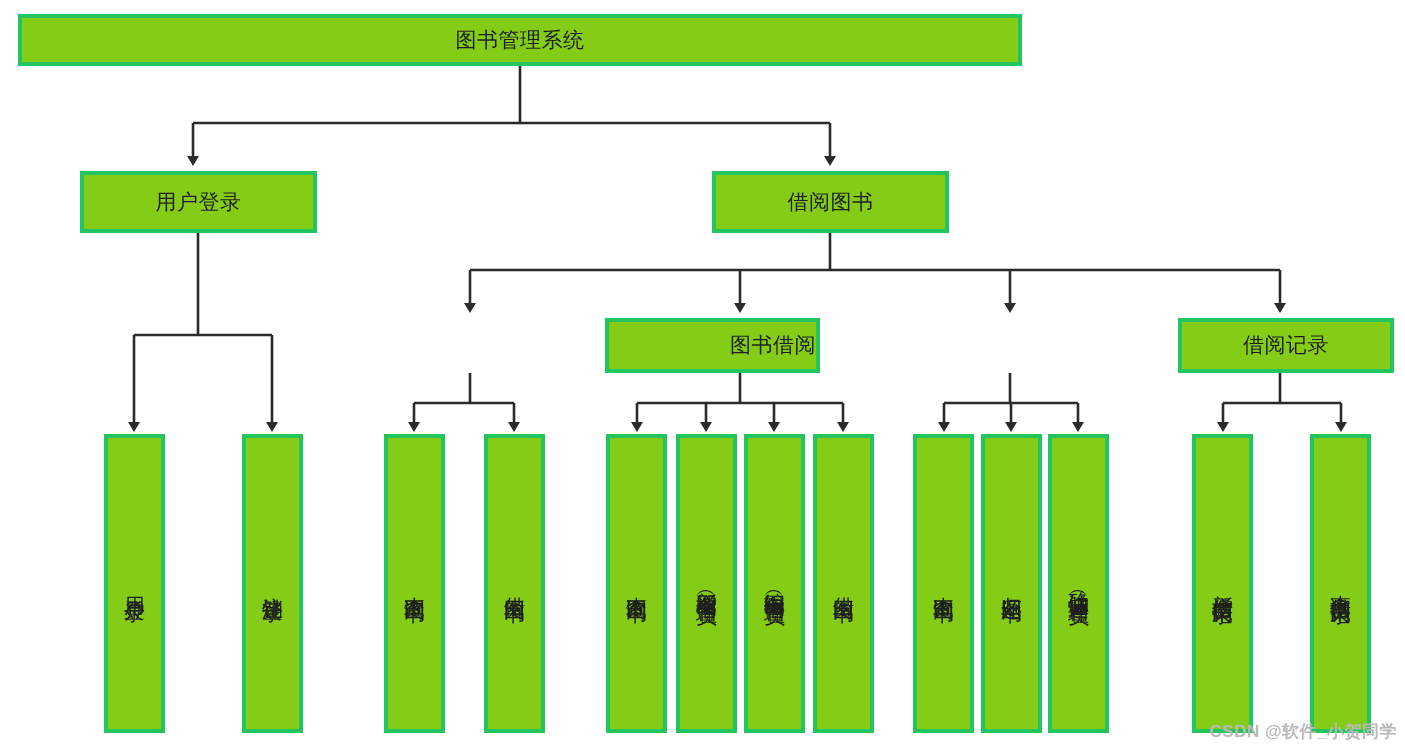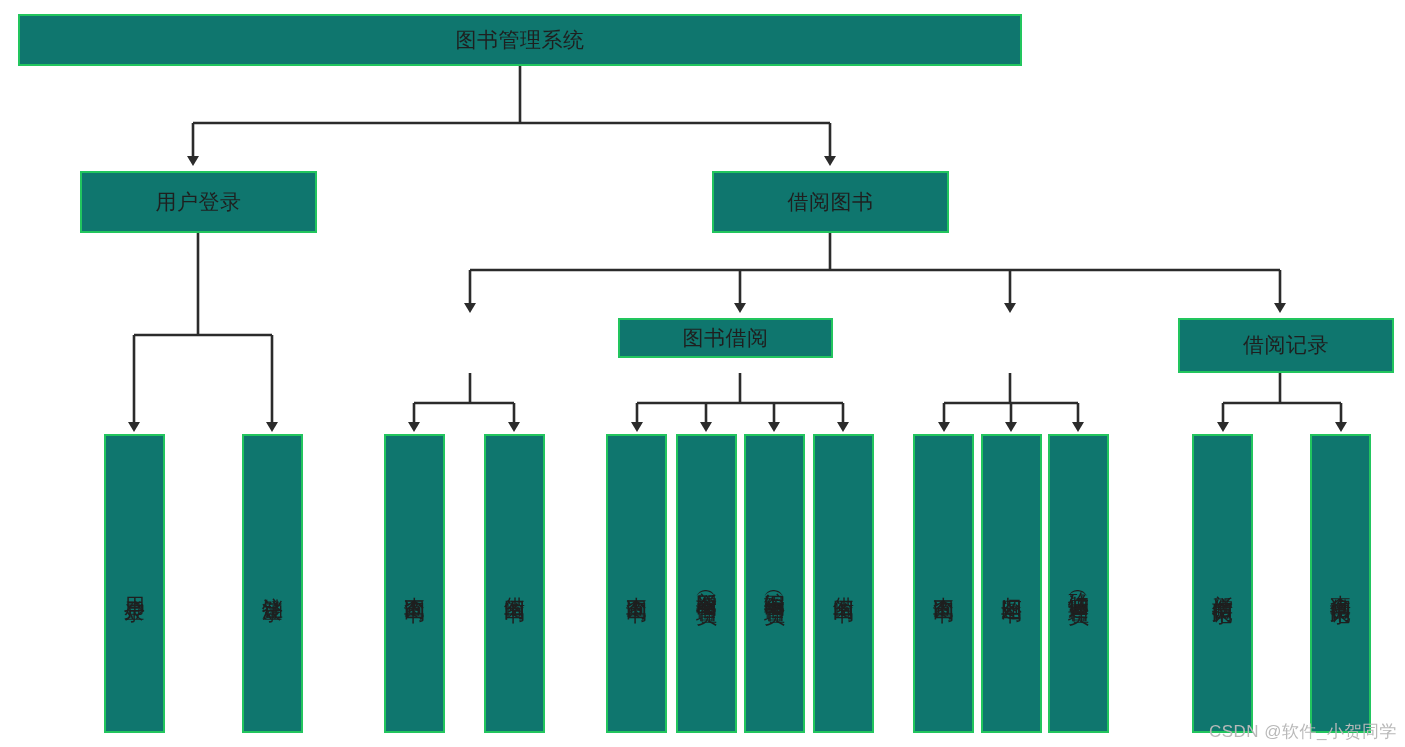--- a/index.html
+++ b/index.html
@@ -17,22 +17,22 @@
   svg#wires{
     position:absolute;
     left:0; top:0;
     width:1405px;
     height:747px;
     pointer-events:none;
   }
   .node{
     position:absolute;
     box-sizing:border-box;
-    border:2px solid #22c55e;
-    background:#0f766e;
+    border:4px solid #22c55e;
+    background:#84cc16;
     display:flex;
     align-items:center;
     justify-content:center;
     z-index:2;
   }
   .node .nlabel{
     font-size:21px;
     line-height:1.05;
     color:#1f1f1f;
     letter-spacing:0.5px;
@@ -54,20 +54,21 @@
   }
   #watermark{
     position:absolute;
     right:8px;
     bottom:4px;
     font-size:17px;
     color:#b9b9b9;
     z-index:5;
     white-space:nowrap;
     letter-spacing:0.5px;
+    font-weight:bold;
   }
 </style>
 </head>
 <body>
 
 <div id="canvas">
 
   <svg id="wires" viewBox="0 0 1405 747">
     <defs>
       <marker id="arrow" markerWidth="10" markerHeight="12" refX="1" refY="6" orient="auto" markerUnits="userSpaceOnUse">
@@ -123,21 +124,21 @@
     <span class="nlabel">图书管理系统</span>
   </div>
 
   <div class="node" style="left:80px; top:171px; width:237px; height:62px;">
     <span class="nlabel">用户登录</span>
   </div>
   <div class="node" style="left:712px; top:171px; width:237px; height:62px;">
     <span class="nlabel">借阅图书</span>
   </div>
 
-  <div class="node" style="left:618px; top:318px; width:215px; height:40px;">
+  <div class="node" style="left:605px; top:318px; width:215px; height:55px;justify-content:flex-end;">
     <span class="nlabel">图书借阅</span>
   </div>
   <div class="node" style="left:1172px; top:318px; width:216px; height:55px;margin-left:6px;">
     <span class="nlabel">借阅记录</span>
   </div>
 
   <div class="node leaf" style="left:104px; top:434px; width:61px; height:299px;">
     <span class="nlabel">用户登录</span>
   </div>
   <div class="node leaf" style="left:242px; top:434px; width:61px; height:299px;">

